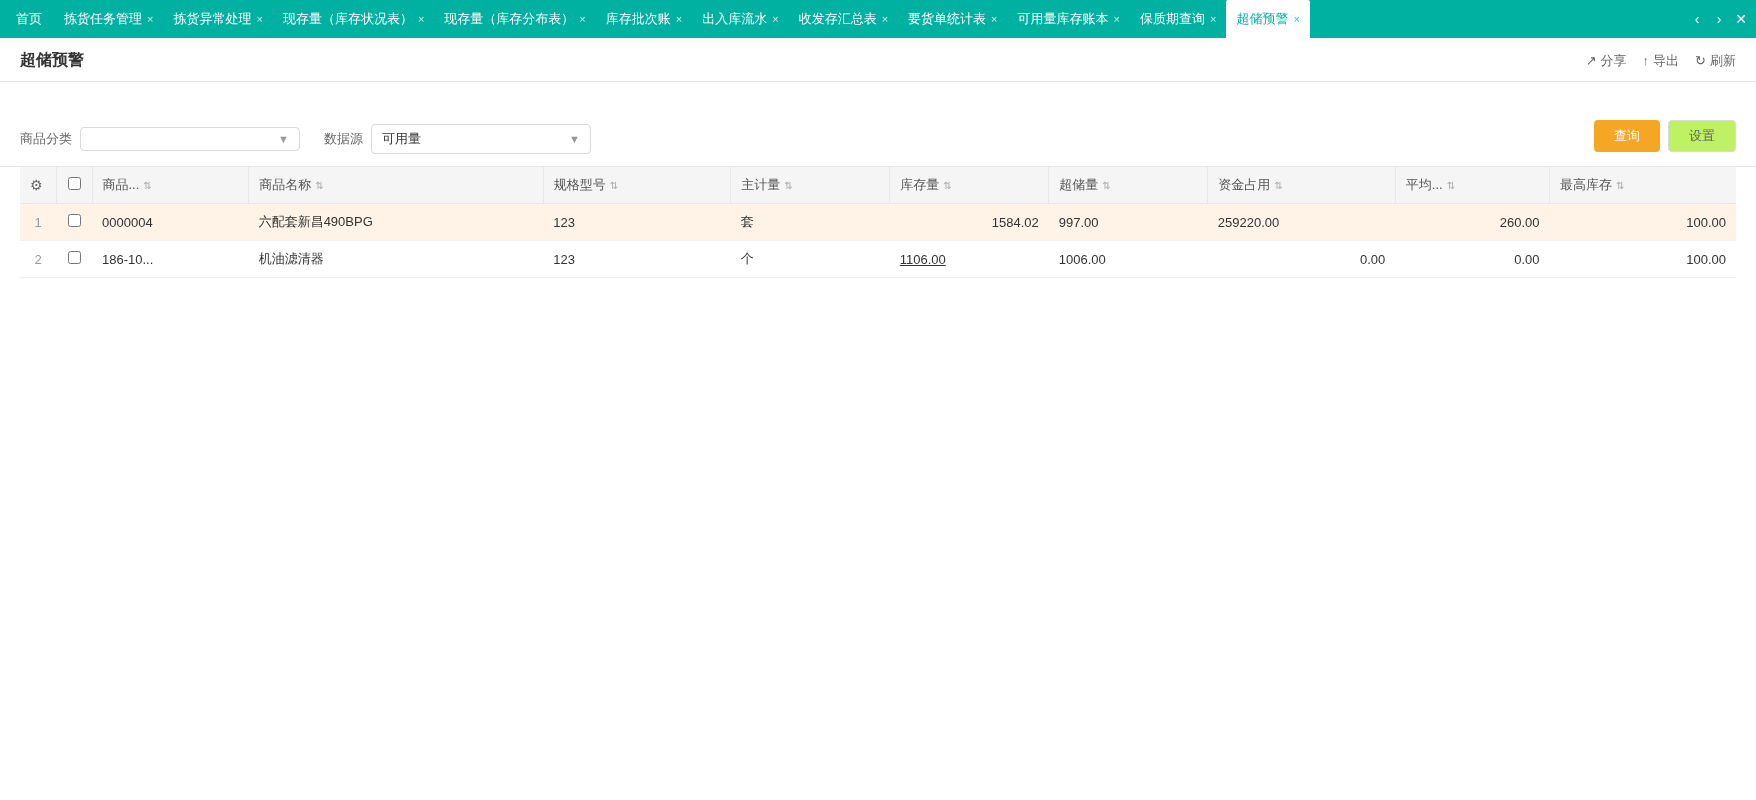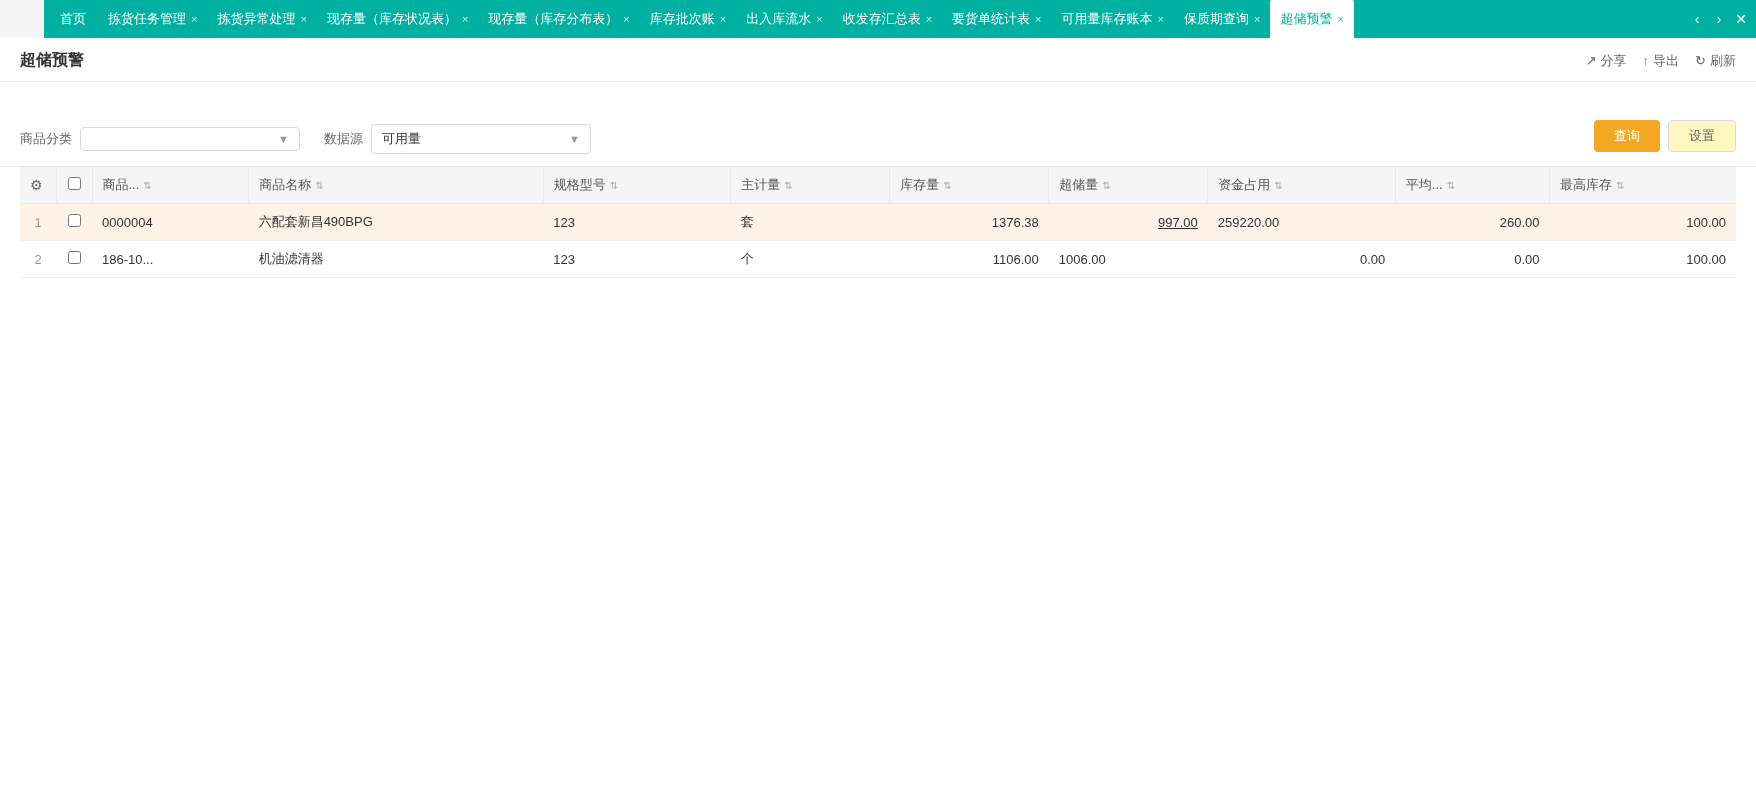--- a/index.html
+++ b/index.html
@@ -6,21 +6,20 @@
     body { font-family: "Microsoft YaHei", Arial, sans-serif; font-size: 13px; background: #f5f5f5; color: #333; }
 
     
     .top-nav {
       display: flex;
       align-items: center;
       background: #00b0a0;
       height: 38px;
       padding: 0 4px;
       overflow: hidden;
-      margin-left: 44px;
     }
     .nav-tab {
       display: flex;
       align-items: center;
       padding: 0 10px;
       height: 38px;
       color: #fff;
       font-size: 13px;
       white-space: nowrap;
       cursor: pointer;
@@ -128,21 +127,21 @@
     .btn-query {
       background: #f5a623;
       color: #fff;
       border: none;
       border-radius: 4px;
       padding: 7px 20px;
       cursor: pointer;
       font-size: 13px;
     }
     .btn-settings {
-      background: #fef9c3;
+      background: #bef264;
       color: #666;
       border: 1px solid #d9d9d9;
       border-radius: 4px;
       padding: 6px 20px;
       cursor: pointer;
       font-size: 13px;
     }
     .filter-actions {
       margin-left: auto;
       display: flex;
@@ -361,34 +360,34 @@
         </tr>
       </thead>
       <tbody id="table-body">
       <tr class="row-highlight">
     <td class="row-num">1</td>
     <td class="checkbox-col"><input type="checkbox" style=""></td>
     <td>0000004</td>
     <td>六配套新昌490BPG</td>
     <td>123</td>
     <td>套</td>
-    <td style="text-align:right;">1376.38</td>
-    <td style="text-align:right;text-decoration:underline;">997.00</td>
+    <td style="text-align:right;">1584.02</td>
+    <td style="">997.00</td>
     <td style="text-align:left;">259220.00</td>
     <td style="text-align:right;">260.00</td>
     <td style="text-align:right;">100.00</td>
   </tr>
           <tr>
     <td class="row-num">2</td>
     <td class="checkbox-col"><input type="checkbox" style=""></td>
     <td>186-10...</td>
     <td>机油滤清器</td>
     <td>123</td>
     <td>个</td>
-    <td style="text-align:right;">1106.00</td>
+    <td style="text-decoration:underline;">1106.00</td>
     <td style="text-align:left;">1006.00</td>
     <td style="text-align:right;">0.00</td>
     <td style="text-align:right;">0.00</td>
     <td style="text-align:right;">100.00</td>
   </tr>
         </tbody>
     </table>
   </div>
 </div>
 

